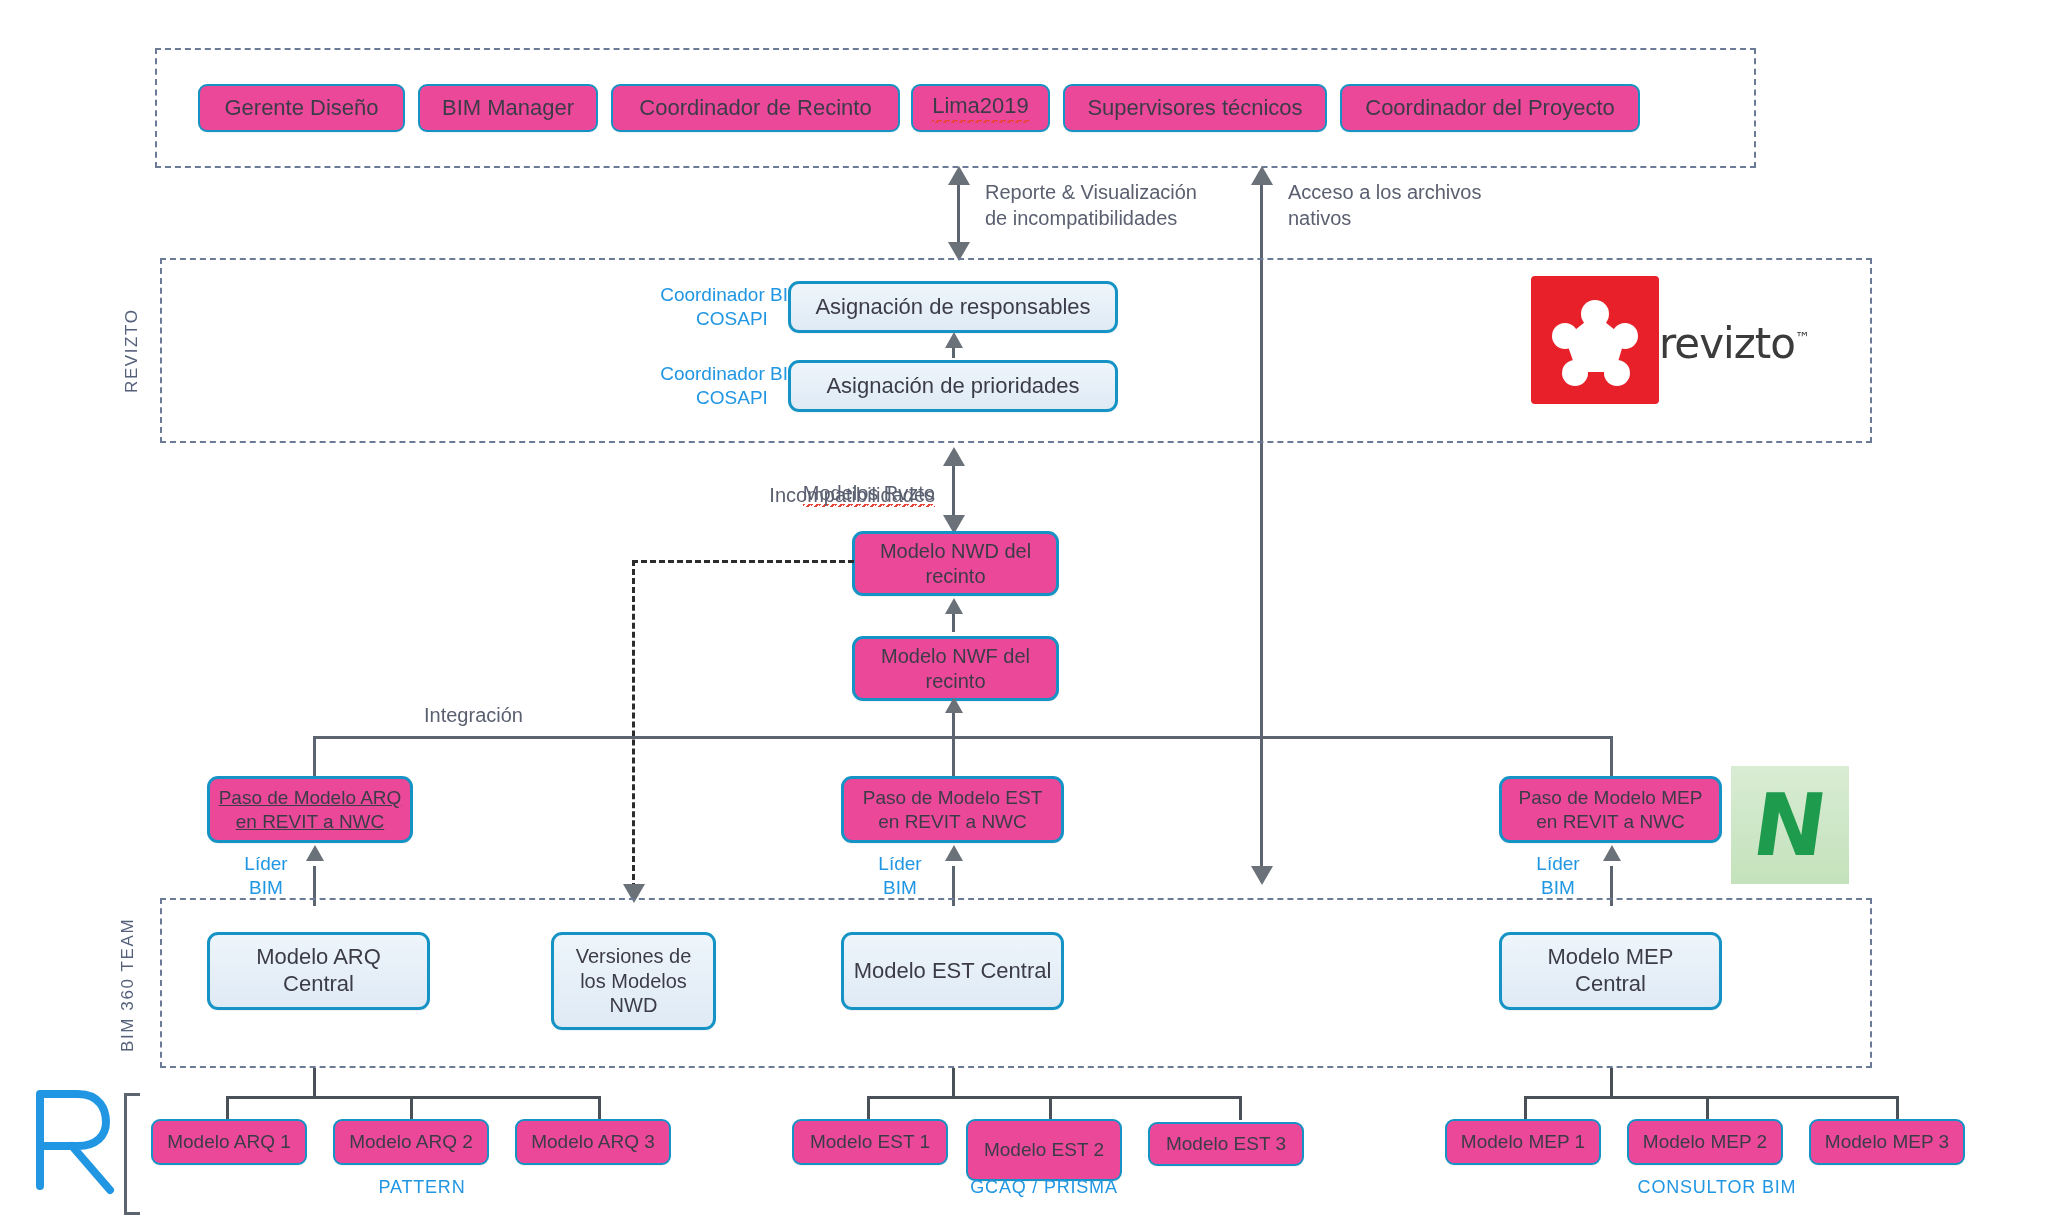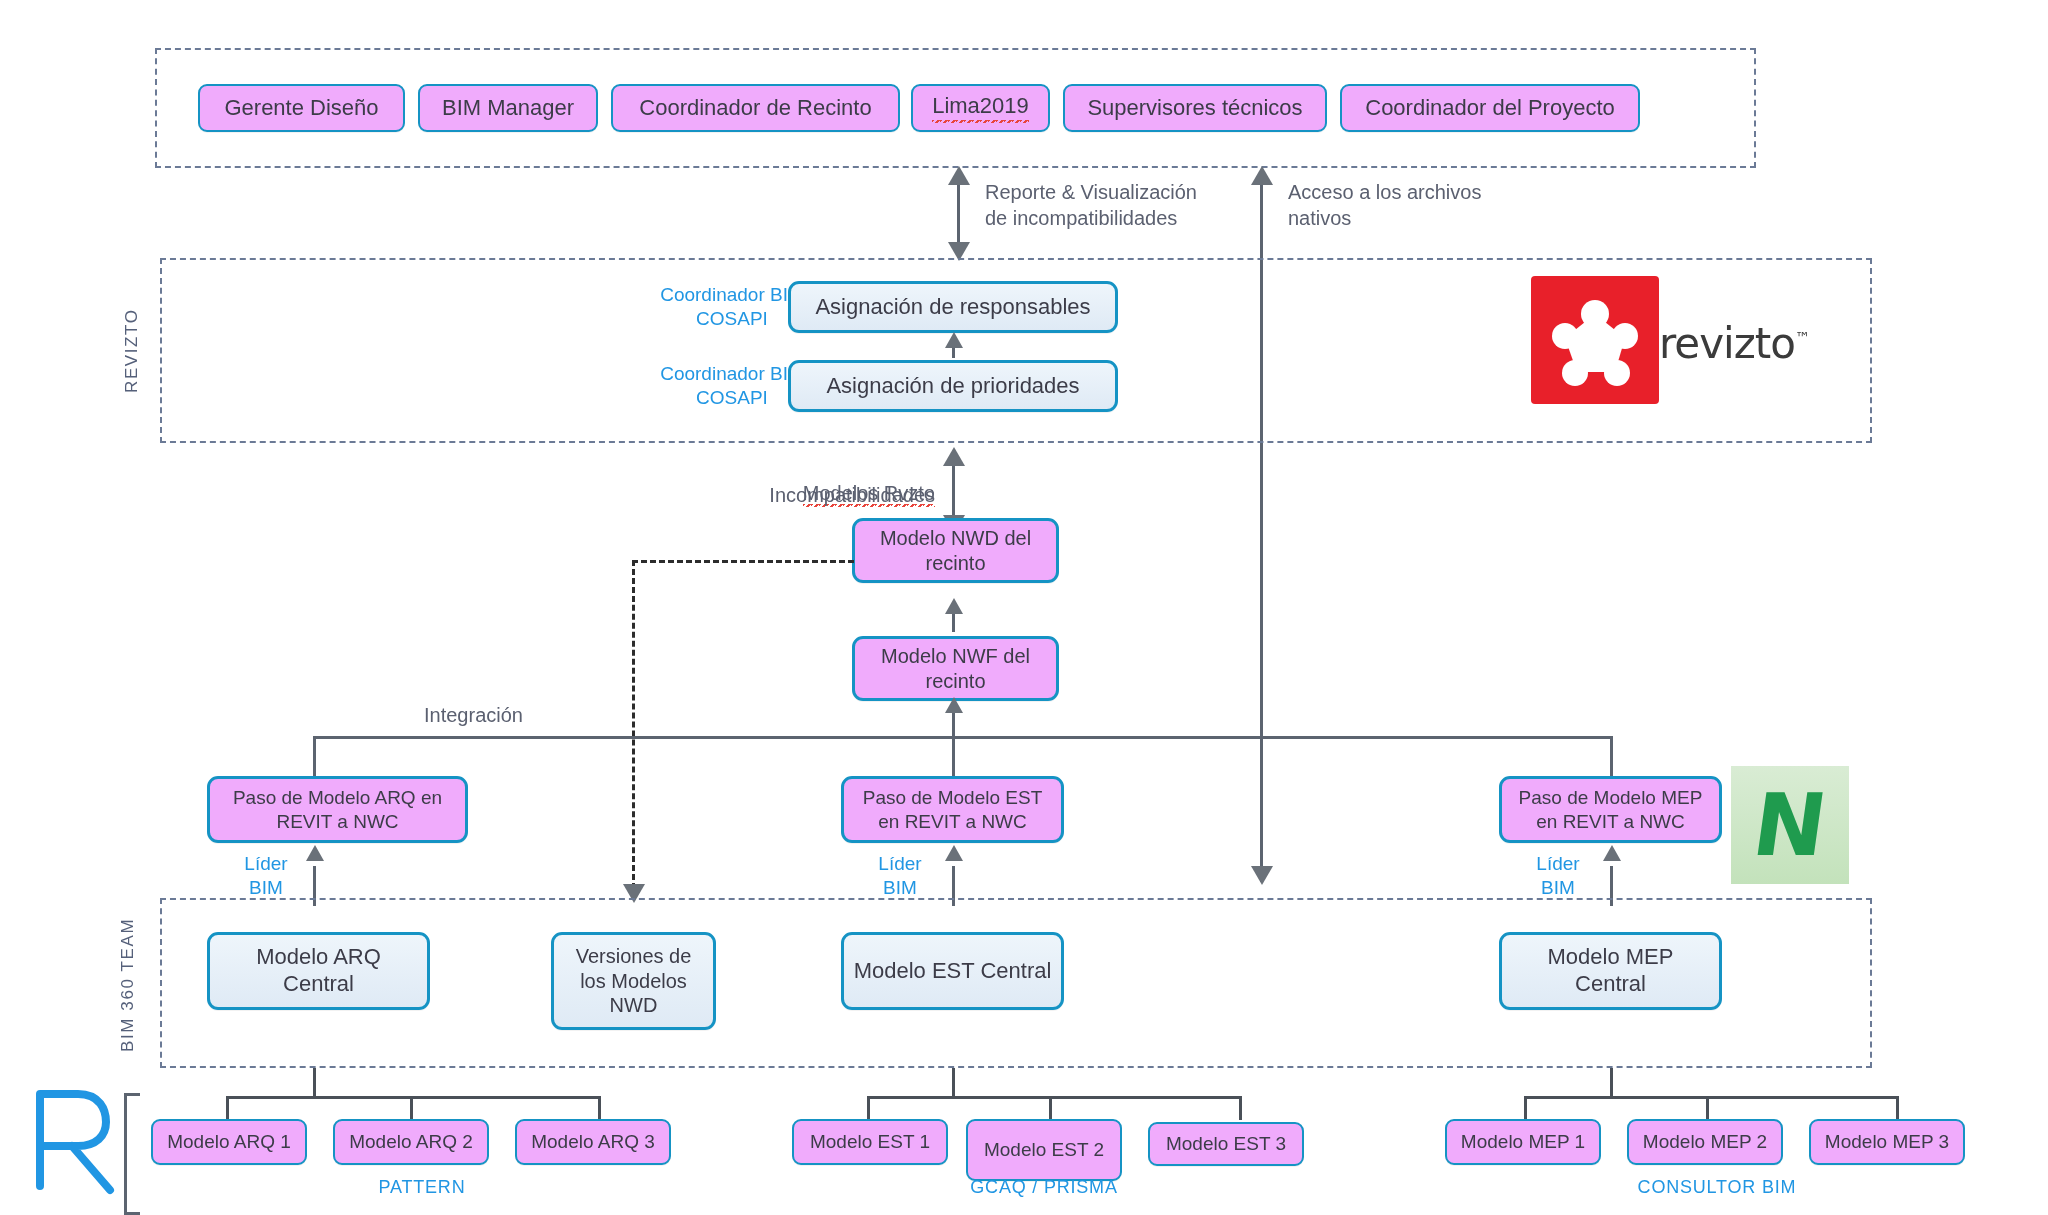--- a/index.html
+++ b/index.html
@@ -31,21 +31,21 @@
     transform: rotate(180deg);
     white-space: nowrap;
     text-align: center;
   }
 
   
   .node {
     position: absolute;
     border: 3px solid #1593c4;
     border-radius: 11px;
-    background: #f0abfc;
+    background: #ec4899;
     color: #3c3c48;
     display: flex;
     align-items: center;
     justify-content: center;
     text-align: center;
     font-size: 22px;
     line-height: 1.22;
     padding: 2px 8px;
     box-shadow: 0 1px 0 rgba(0,0,0,.05);
   }
@@ -247,21 +247,21 @@
   </div>
 
   <div class="line-v" style="left:952px; top:453px; height:77px;"></div>
   <div class="arrowhead arr-up" style="left:943px; top:447px;"></div>
   <div class="arrowhead arr-down" style="left:943px; top:515px;"></div>
   <div class="txt" style="left:745px; top:455px; width:190px; text-align:right;">
     <span class="spell-red">Modelos Rvzto</span>
   </div>
   <div class="txt" style="left:720px; top:483px; width:215px; text-align:right;">Incompatibilidades</div>
 
-  <div class="node small" style="left:852px; top:518px; width:207px; height:65px;">
+  <div class="node small" style="left:852px; top:531px; width:207px; height:65px;">
     <span>Modelo NWD del
 recinto</span>
   </div>
   <div class="node small" style="left:852px; top:636px; width:207px; height:65px;">
     <span>Modelo NWF del
 recinto</span>
   </div>
 
   <div class="line-v" style="left:952px; top:604px; height:28px;"></div>
   <div class="arrowhead arr-up sm" style="left:945px; top:598px;"></div>
@@ -272,21 +272,21 @@
 
   <div class="line-v" style="left:952px; top:703px; height:35px;"></div>
   <div class="arrowhead arr-up sm" style="left:945px; top:697px;"></div>
 
   <div class="line-h" style="left:313px; top:736px; width:1300px;"></div>
   <div class="line-v" style="left:313px; top:736px; height:40px;"></div>
   <div class="line-v" style="left:952px; top:736px; height:40px;"></div>
   <div class="line-v" style="left:1610px; top:736px; height:40px;"></div>
   <div class="txt" style="left:424px; top:703px;">Integración</div>
 
-  <div class="node tiny" style="left:207px; top:776px; width:261px; height:67px;">
+  <div class="node tiny" style="left:207px; top:776px; width:206px; height:67px;text-decoration:underline;">
     <span>Paso de Modelo ARQ
 en REVIT a NWC</span>
   </div>
   <div class="txt blue" style="left:232px; top:852px; width:68px;">Líder
 BIM</div>
   <div class="line-v" style="left:313px; top:866px; height:40px;"></div>
   <div class="arrowhead arr-up sm" style="left:306px; top:845px;"></div>
 
   <div class="node tiny" style="left:841px; top:776px; width:223px; height:67px;">
     <span>Paso de Modelo EST

